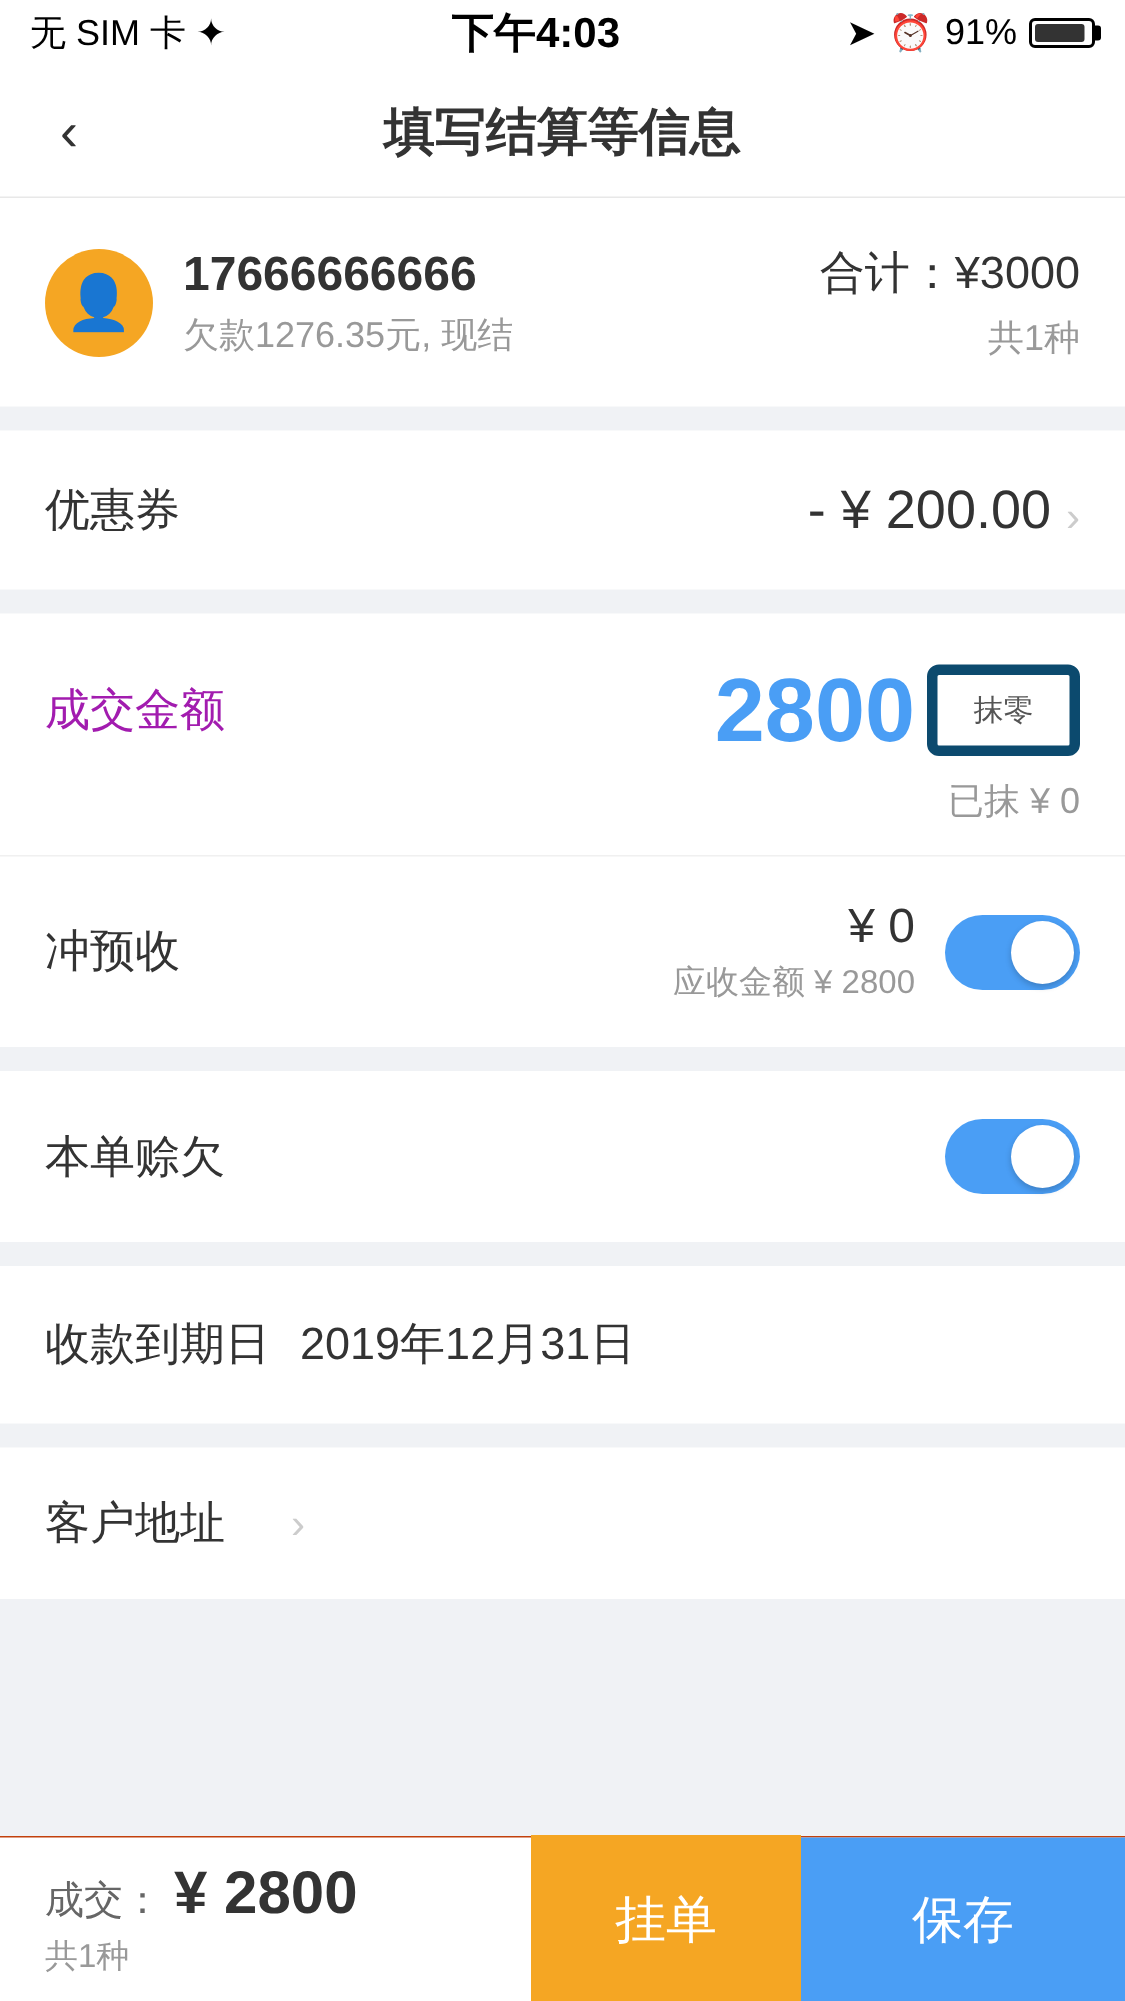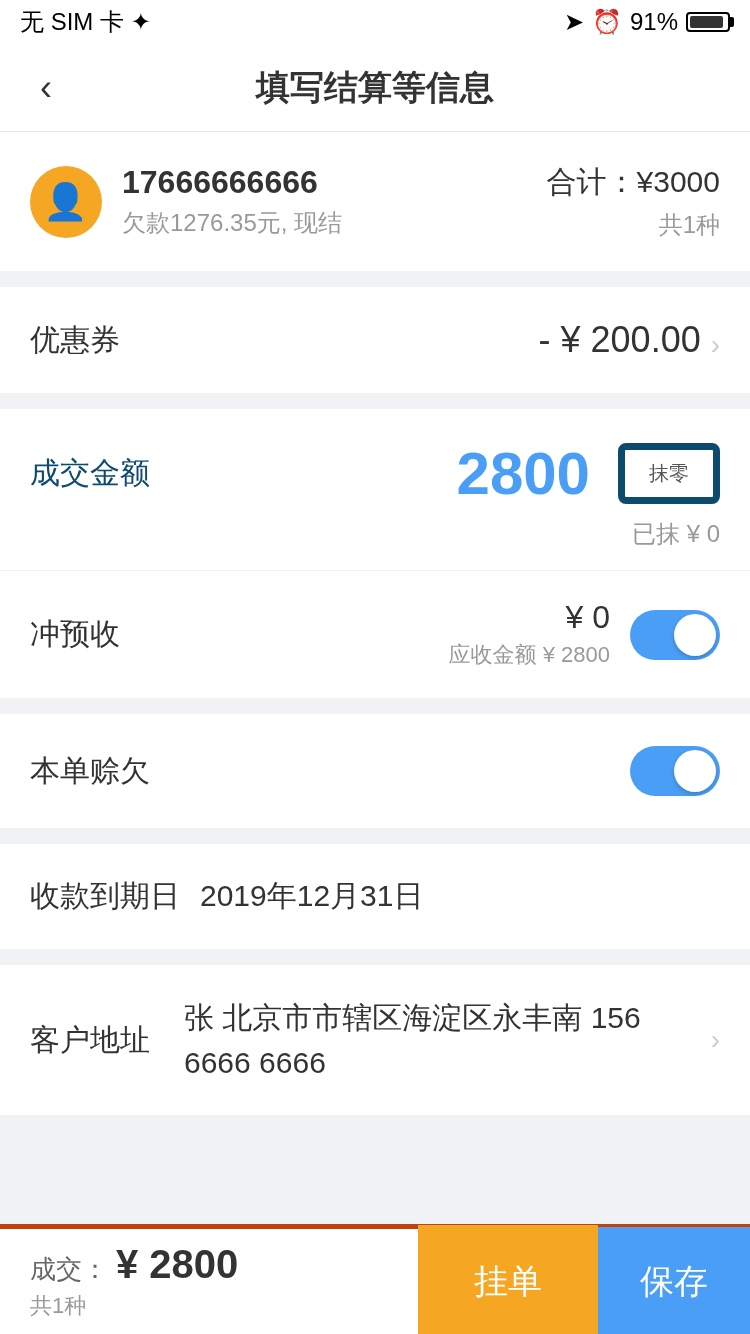--- a/index.html
+++ b/index.html
@@ -175,22 +175,22 @@
     }
 
     
     .deal-section { background: #fff; margin-bottom: 16px; }
     .deal-row {
       display: flex;
       align-items: center;
       justify-content: space-between;
       padding: 30px 30px 10px 30px;
     }
-    .deal-label { font-size: 30px; color: #0c4a6e; }
-    .deal-right { display: flex; align-items: center; gap: 28px; }
+    .deal-label { font-size: 30px; color: #a21caf; }
+    .deal-right { display: flex; align-items: center; gap: 8px; }
     .deal-amount {
       font-size: 60px;
       font-weight: 600;
       color: #4a9ef5;
     }
     .round-btn {
       border: 7px solid #0c4a6e;
       border-radius: 8px;
       padding: 10px 24px;
       font-size: 20px;
@@ -306,21 +306,21 @@
     
     .bottom-bar {
       position: fixed;
       bottom: 0;
       left: 0;
       width: 750px;
       height: 110px;
       background: #fff;
       display: flex;
       align-items: center;
-      border-top: 5px solid #c2410c;
+      border-top: 1px solid #c2410c;
     }
     .bottom-summary {
       flex: 1;
       padding: 0 30px;
     }
     .bottom-deal {
       display: flex;
       align-items: baseline;
       gap: 8px;
     }
@@ -333,21 +333,21 @@
       background: #f5a623;
       display: flex;
       align-items: center;
       justify-content: center;
       font-size: 34px;
       color: #fff;
       font-weight: 500;
       cursor: pointer;
     }
     .btn-save {
-      width: 152px;
+      width: 216px;
       height: 110px;
       background: #4a9ef5;
       display: flex;
       align-items: center;
       justify-content: center;
       font-size: 34px;
       color: #fff;
       font-weight: 500;
       cursor: pointer;
     }
@@ -358,20 +358,21 @@
       height: 160px;
     }
   </style>
 </head>
 <body>
 
 <div class="status-bar">
   <div class="status-left">
     <span>无 SIM 卡 ✦</span>
   </div>
+  <div class="status-center">下午4:03</div>
   <div class="status-right">
     <span>➤</span>
     <span>⏰</span>
     <span>91%</span>
     <div class="battery">
       <div class="battery-fill"></div>
     </div>
   </div>
 </div>
 
@@ -440,21 +441,20 @@
   </div>
 
   <div class="due-section">
     <div class="due-label">收款到期日</div>
     <div class="due-date">2019年12月31日</div>
   </div>
 
 
   <div class="address-section">
     <div class="address-label">客户地址</div>
-    <div class="address-value">张 北京市市辖区海淀区永丰南 156 6666 6666</div>
     <span class="chevron">›</span>
   </div>
 
   <div class="gray-area"></div>
 
 </div>
 
 <div class="bottom-bar">
   <div class="bottom-summary">
     <div class="bottom-deal">

